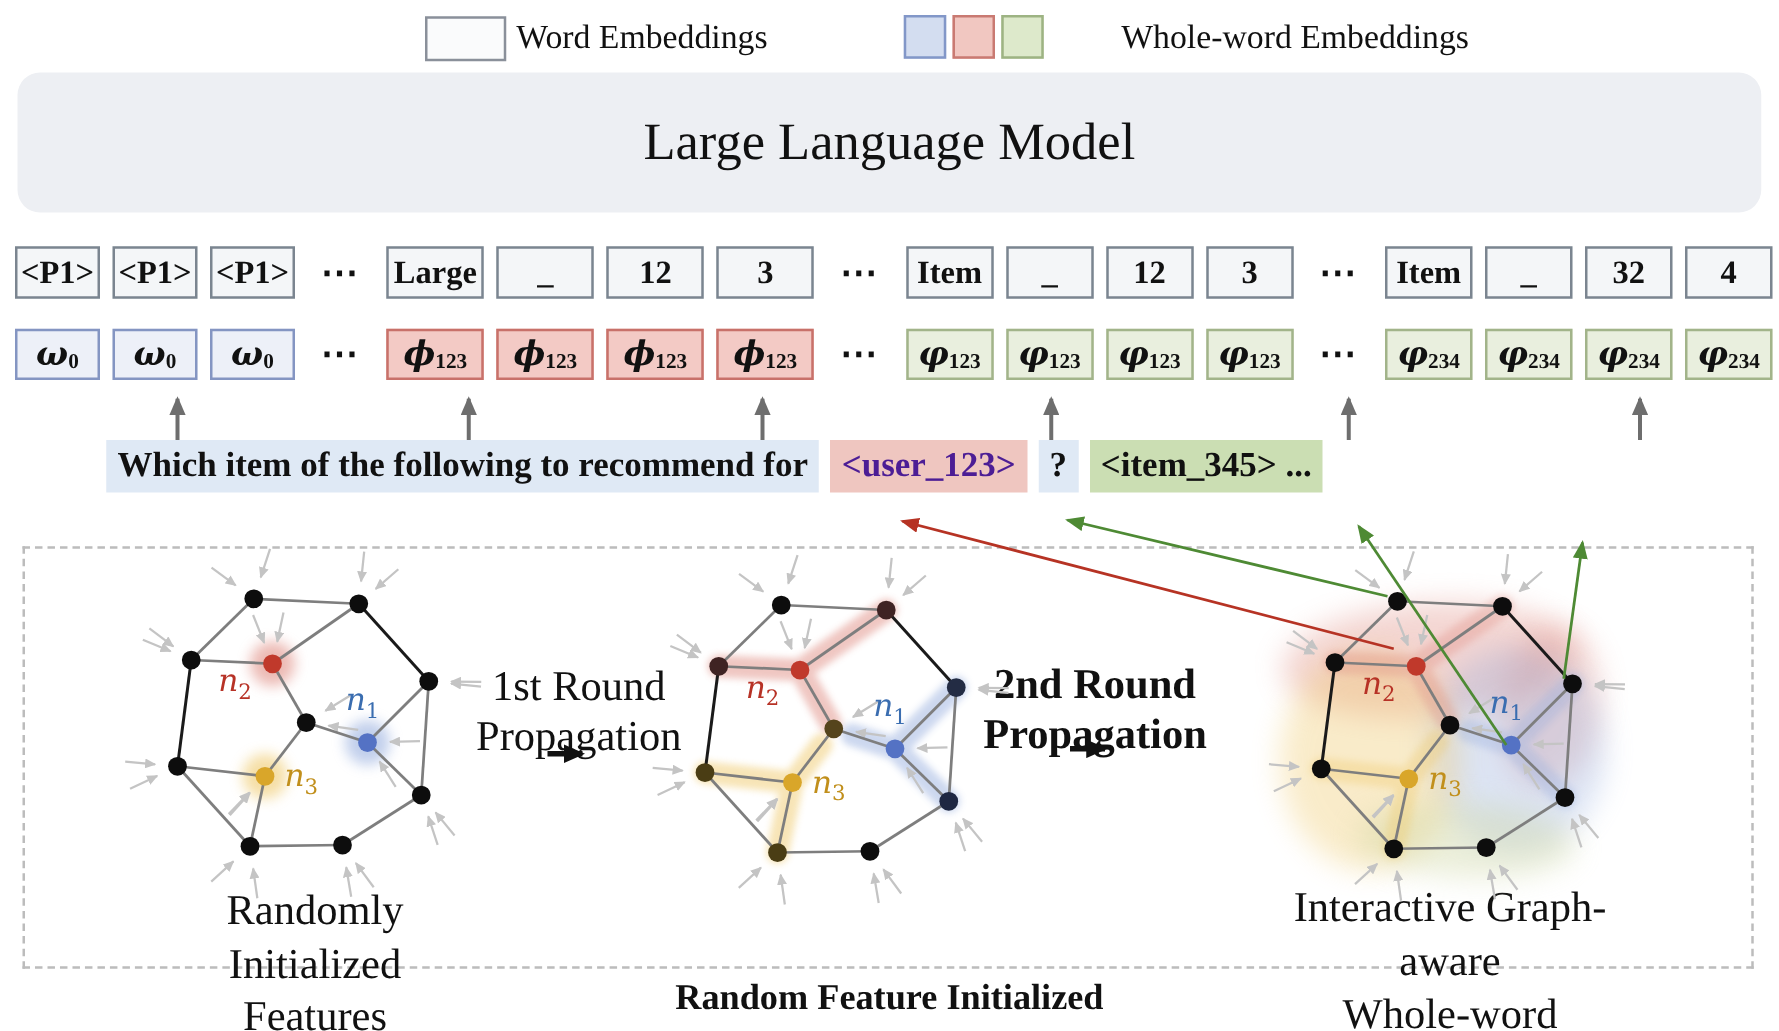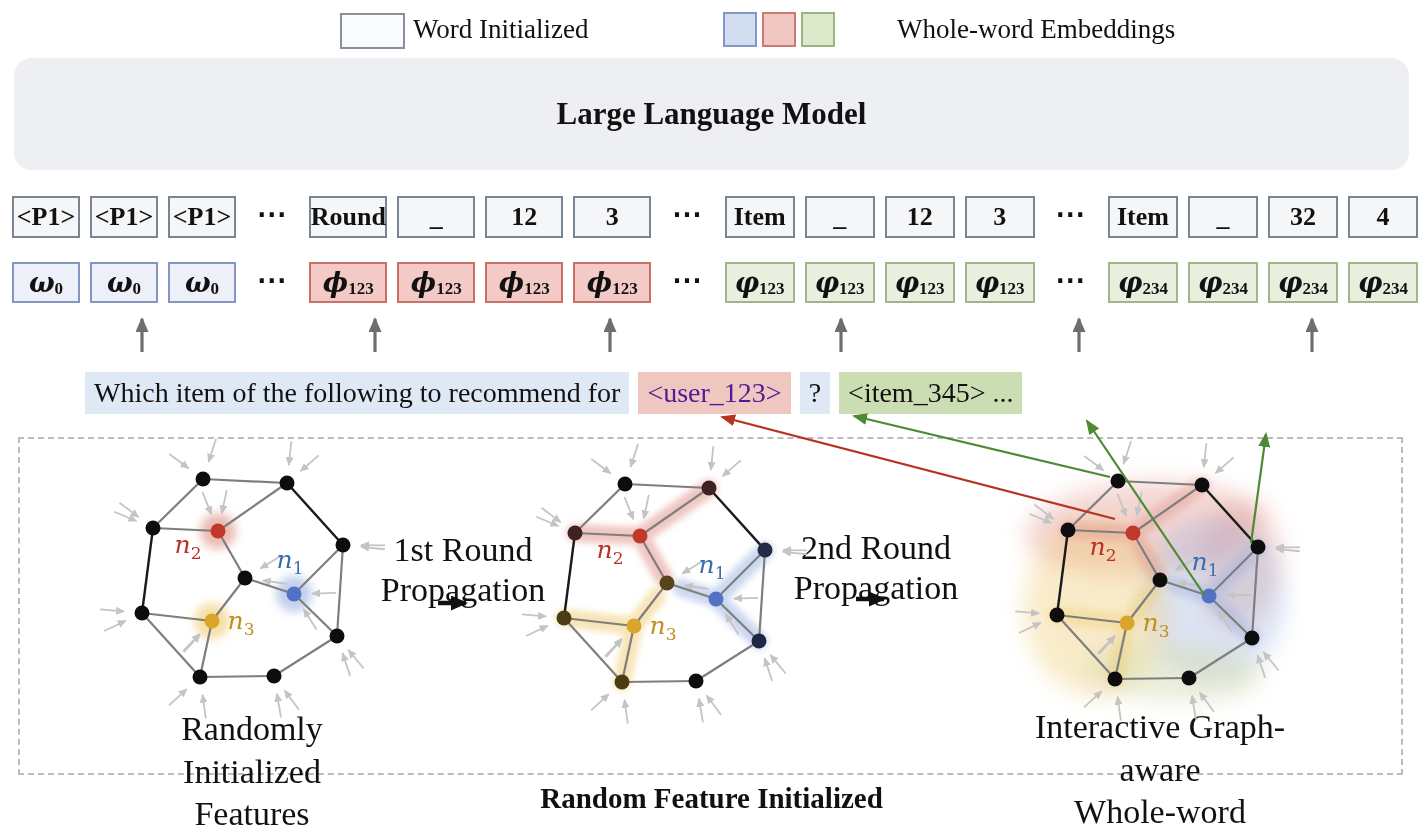--- a/index.html
+++ b/index.html
@@ -8,73 +8,73 @@
   
   .lg-box{position:absolute;top:13px;width:61px;height:32px;background:#fafbfc;border:2.5px solid #8a909a;}
   .sw{position:absolute;top:12px;width:30px;height:31px;border:2px solid;}
   .sw-blue{left:723px;background:#d3ddf0;border-color:#8297c8;}
   .sw-red{left:762px;background:#f1c7c1;border-color:#c97a72;}
   .sw-green{left:801px;background:#dde9cb;border-color:#9db383;}
   .lg-label{position:absolute;top:14px;font-size:27px;}
   
   .llm-box{position:absolute;left:14px;top:58px;width:1395px;height:112px;background:#edeff3;
            border-radius:18px;display:flex;align-items:center;justify-content:center;}
-  .llm-box span{font-size:31px;font-weight:bold;}
+  .llm-box span{font-size:42px;font-weight:normal;}
   
-  .row{position:absolute;left:12px;width:1406px;display:flex;justify-content:space-between;align-items:flex-start;}
+  .row{position:absolute;left:12px;width:1406px;display:flex;justify-content:space-between;align-items:center;}
   #token-row{top:196px;height:43px;}
   #embed-row{top:262px;height:42px;}
   .grp{display:flex;gap:10px;}
   .tbox{height:38px;background:#f4f6f8;border:2.5px solid #7b8590;display:flex;align-items:center;justify-content:center;
         font-size:26px;font-weight:bold;}
   .ebox{height:37px;border:2.5px solid;display:flex;align-items:center;justify-content:center;}
   .ebox .b{font-size:27px;font-weight:bold;font-style:italic;font-family:"DejaVu Serif","Liberation Serif",serif;}
   .ebox .s{font-size:17px;font-weight:bold;margin-top:12px;}
   .ebox.blue{background:#edf0f8;border-color:#8495c2;}
   .ebox.red{background:#f3cac5;border-color:#c8716a;}
   .ebox.green{background:#e9efde;border-color:#a2b48a;}
   .sep{font-size:30px;font-weight:bold;padding:0 6px;letter-spacing:2px;}
   
-  #prompt-row{position:absolute;left:85px;top:372px;display:flex;gap:9px;font-size:28px;white-space:nowrap;}
+  #prompt-row{position:absolute;left:85px;top:352px;display:flex;gap:9px;font-size:28px;white-space:nowrap;font-weight:bold;}
   .seg{padding:3px 9px;line-height:36px;}
   .seg.blue{background:#dfe9f5;}
   .seg.red{background:#efc6c0;color:#4c1d95;}
   .seg.green{background:#cbdeb3;}
   
   .dashed-box{position:absolute;left:18px;top:437px;width:1385px;height:338px;border:2px dashed #bcbcbc;box-sizing:border-box;}
   .step{position:absolute;width:180px;text-align:center;font-size:34px;line-height:1.18;}
   .cap{position:absolute;text-align:center;font-size:34px;line-height:1.25;}
   .fig-title{position:absolute;left:0;top:782px;width:100%;text-align:center;font-size:29px;font-weight:bold;}
   svg#overlay{position:absolute;left:0;top:0;pointer-events:none;}
 </style>
 </head>
 <body>
 
 <div>
   <span class="lg-box" style="left:340px"></span>
-  <span class="lg-label" style="left:413px">Word Initialized</span>
+  <span class="lg-label" style="left:413px">Word Embeddings</span>
   <span class="sw sw-blue"></span>
   <span class="sw sw-red"></span>
   <span class="sw sw-green"></span>
   <span class="lg-label" style="left:897px">Whole-word Embeddings</span>
 </div>
 
 <div class="llm-box">
   <span>Large Language Model</span>
 </div>
 
 <div class="row" id="token-row">
     <div class="grp">
       <div class="tbox" style="width: 64px;">&lt;P1&gt;</div>
       <div class="tbox" style="width: 64px;">&lt;P1&gt;</div>
       <div class="tbox" style="width: 64px;">&lt;P1&gt;</div>
     </div>
     <div class="sep">⋯</div>
     <div class="grp">
-      <div class="tbox" style="width: 74px;">Round</div>
+      <div class="tbox" style="width: 74px;">Large</div>
       <div class="tbox" style="width: 74px;">_</div>
       <div class="tbox" style="width: 74px;">12</div>
       <div class="tbox" style="width: 74px;">3</div>
     </div>
     <div class="sep">⋯</div>
     <div class="grp">
       <div class="tbox" style="width: 66px;">Item</div>
       <div class="tbox" style="width: 66px;">_</div>
       <div class="tbox" style="width: 66px;">12</div>
       <div class="tbox" style="width: 66px;">3</div>
@@ -167,21 +167,21 @@
     <span class="seg blue">?</span>
     <span class="seg green">&lt;item_345&gt; ...</span>
   </div>
 
 <div class="dashed-box"></div>
 
 <div class="step" style="left:373px;top:530px;">
   <div>1st Round</div>
     <div>Propagation</div>
 </div>
-<div class="step" style="left:786px;top:528px;">
+<div class="step" style="left:786px;top:528px;font-weight:bold;">
   <div>2nd Round</div>
     <div>Propagation</div>
 </div>
 
 <div class="cap" style="left:132px;top:708px;width:240px;">
   <div>Randomly Initialized</div>
     <div>Features</div>
 </div>
 <div class="cap" style="left:1010px;top:706px;width:300px;">
   <div>Interactive Graph-aware</div>

